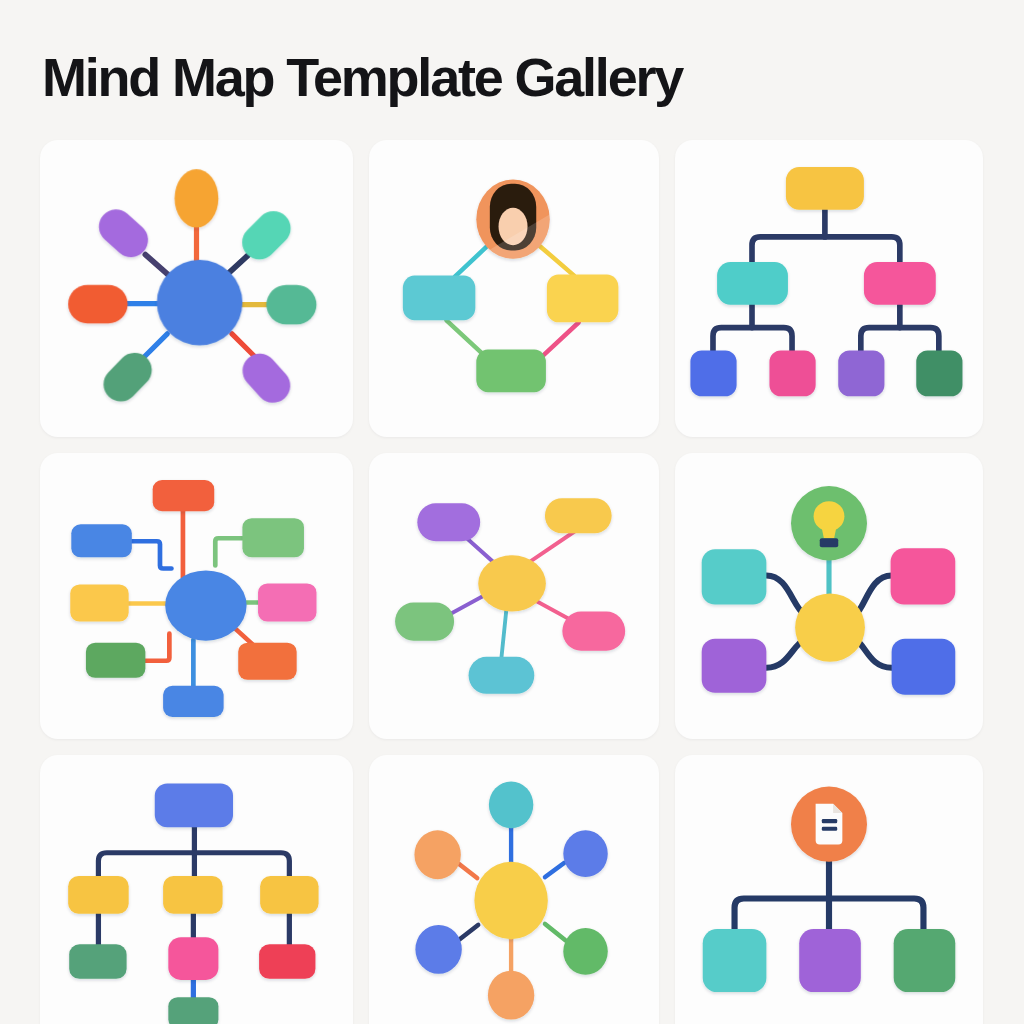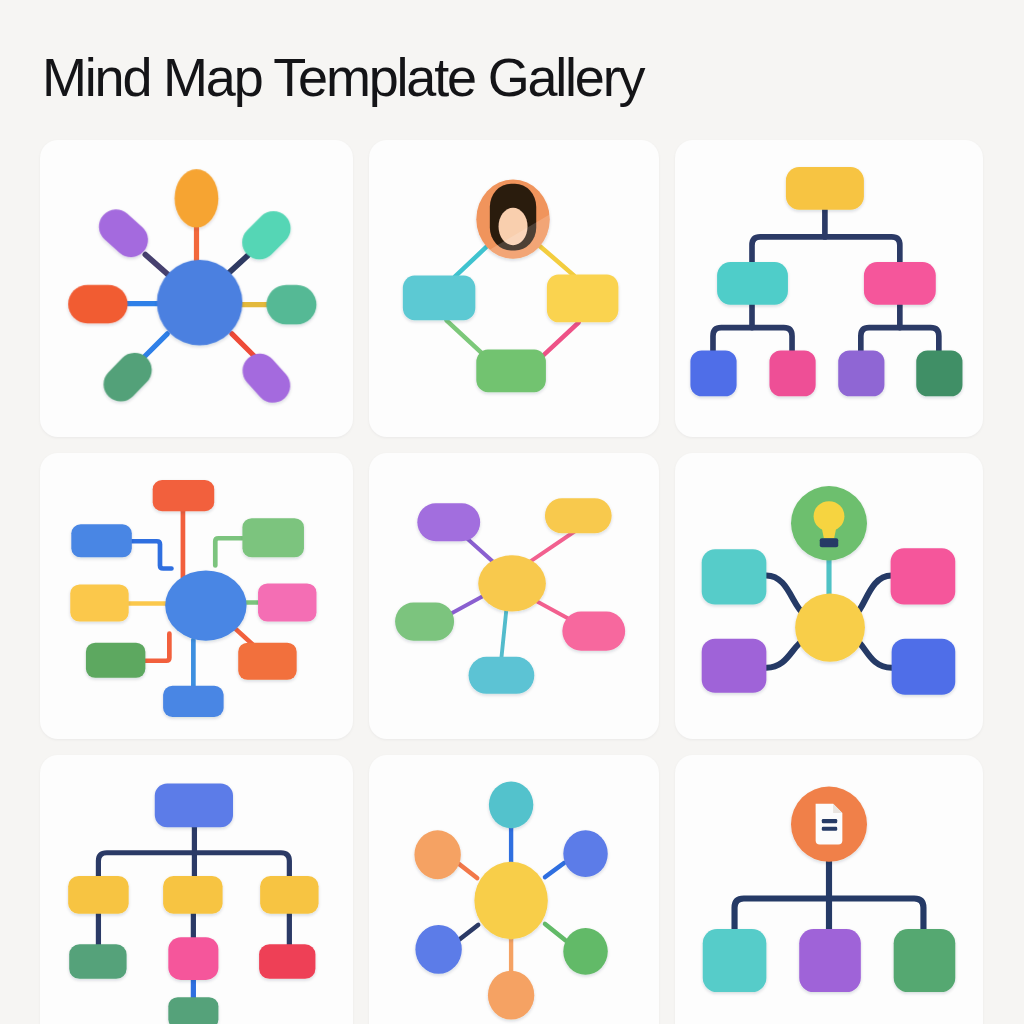--- a/index.html
+++ b/index.html
@@ -3,21 +3,21 @@
 <meta charset="utf-8">
 <style>
   html,body{margin:0;padding:0}
   body{
     width:1024px;height:1024px;overflow:hidden;position:relative;
     background:#f6f5f3;
     font-family:"Liberation Sans",sans-serif;
   }
   .page-title{
     position:absolute;left:42px;top:46px;margin:0;
-    font-size:54px;font-weight:normal;letter-spacing:-2.2px;color:#141417;
+    font-size:54px;font-weight:bold;letter-spacing:-2.2px;color:#141417;
   }
   .template-grid{
     position:absolute;left:40px;top:140px;
     display:grid;
     grid-template-columns:313px 290px 308px;
     grid-template-rows:297px 286px 290px;
     gap:16px;
   }
   .card{
     background:#fdfdfd;border-radius:18px;overflow:hidden;

